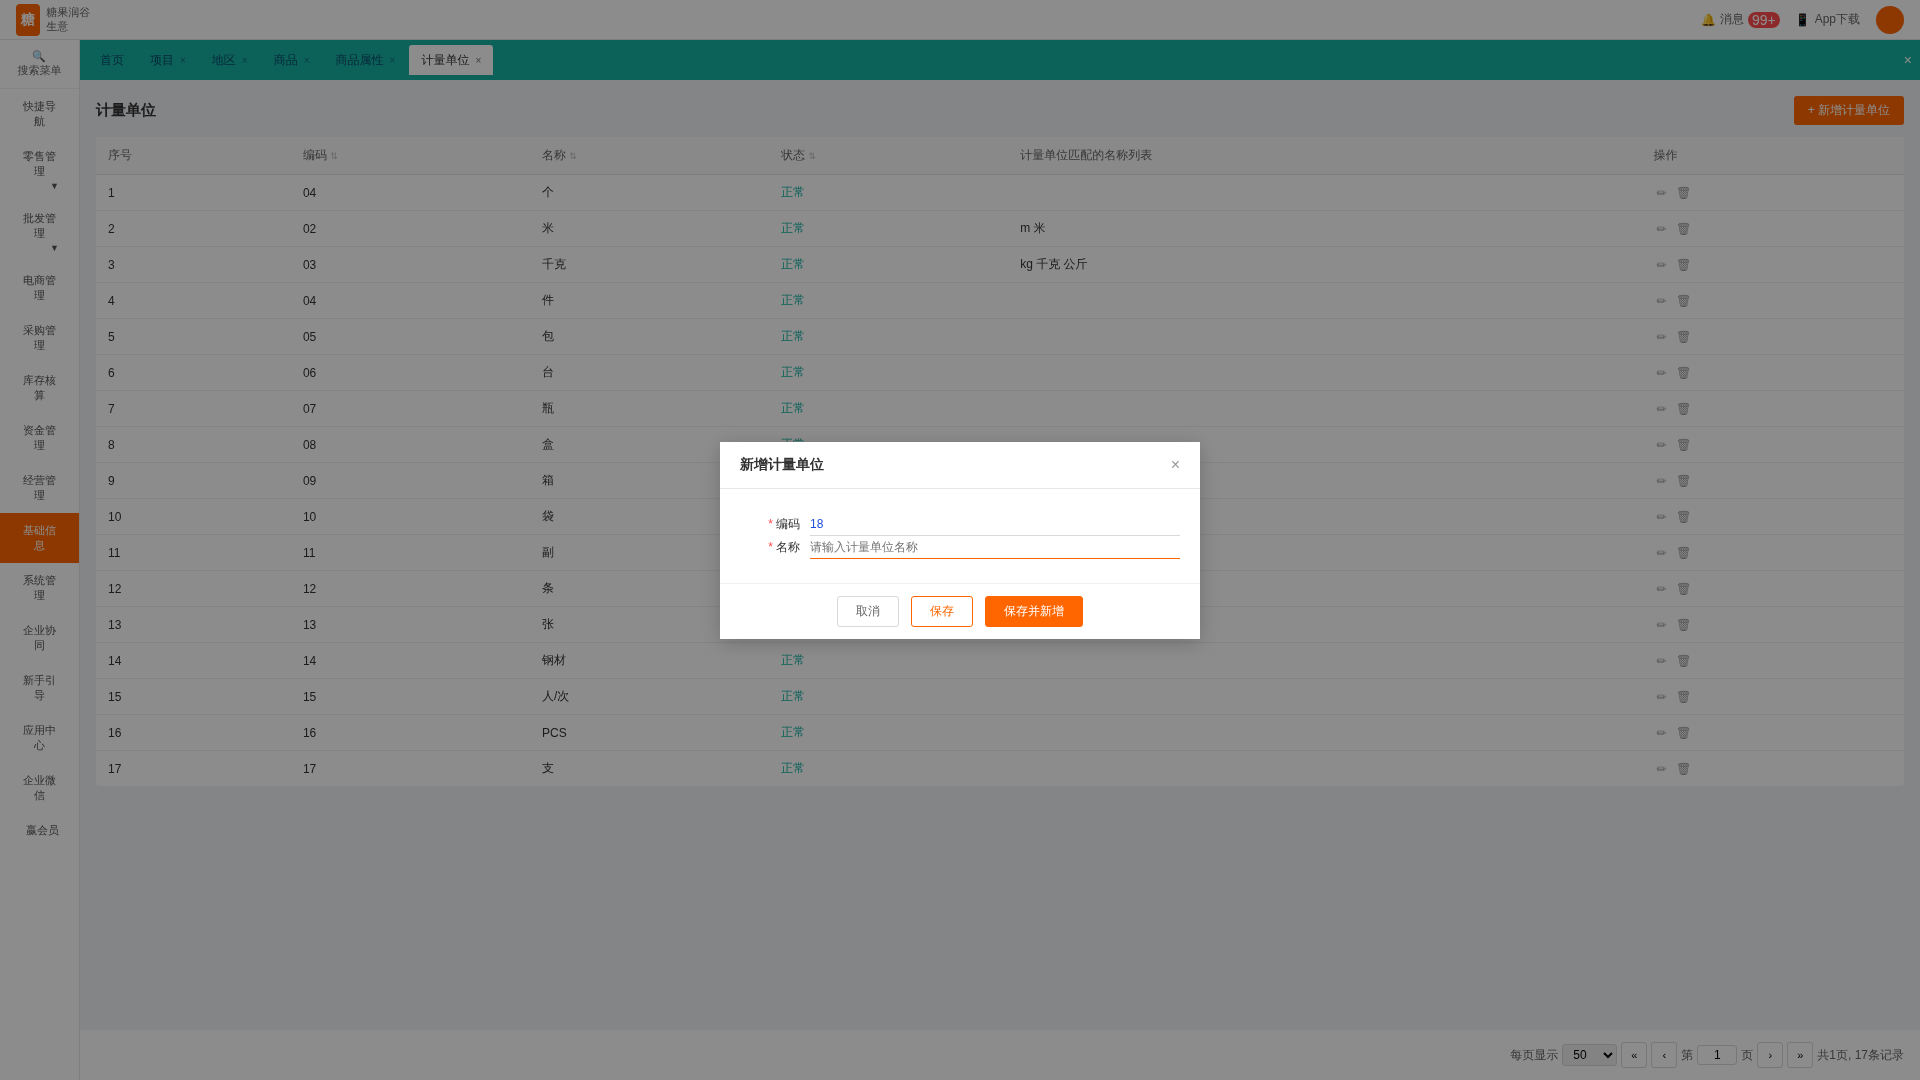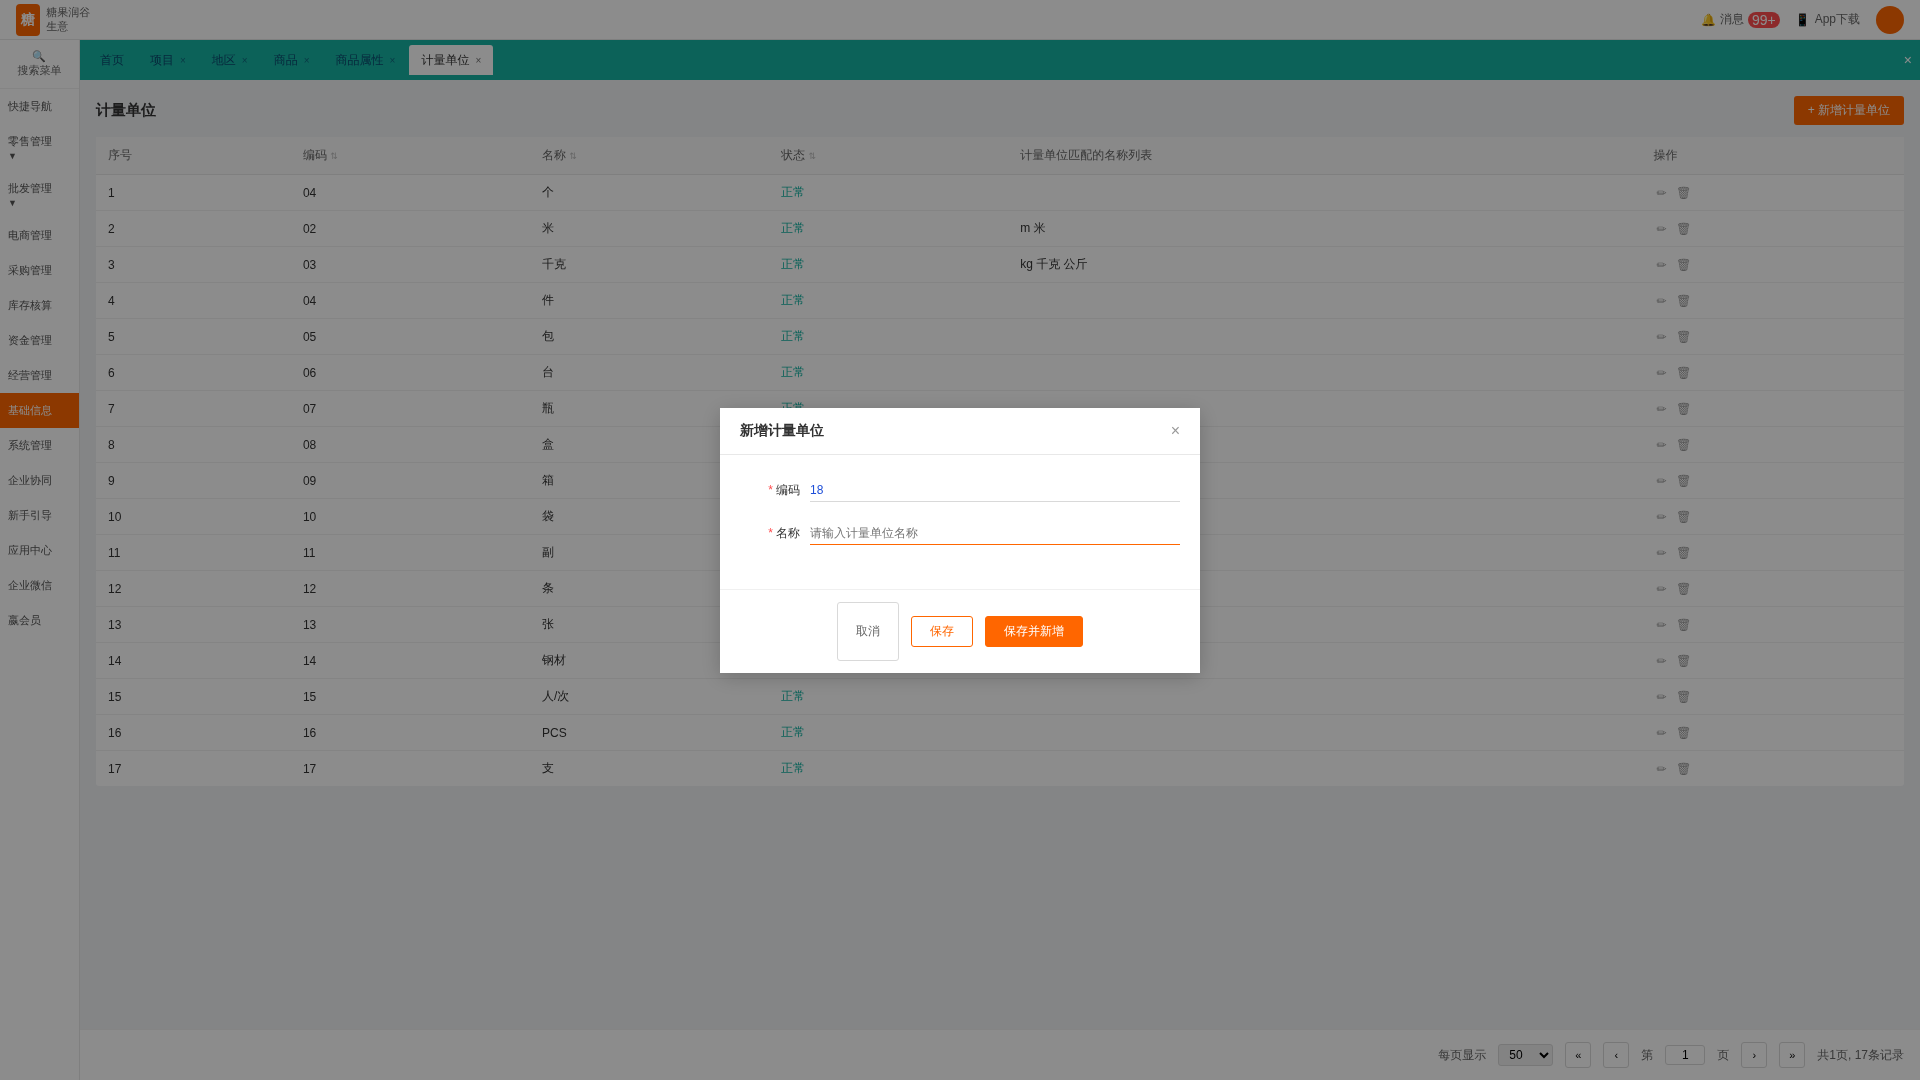--- a/index.html
+++ b/index.html
@@ -16,21 +16,21 @@
     .top-bar-btn { display: flex; align-items: center; gap: 4px; font-size: 12px; color: #666; cursor: pointer; }
     .notification-badge { background: #ff4d4f; color: #fff; font-size: 14px; border-radius: 8px; padding: 0 4px; min-width: 16px; text-align: center; }
     .avatar { width: 28px; height: 28px; background: #f60; border-radius: 50%; }
 
     .main-layout { display: flex; flex: 1; overflow: hidden; }
 
     
     .sidebar { width: 80px; background: #fff; display: flex; flex-direction: column; border-right: 1px solid #e8e8e8; flex-shrink: 0; }
     .sidebar-search { padding: 10px 8px; font-size: 11px; color: #666; text-align: center; cursor: pointer; border-bottom: 1px solid #f0f0f0; }
     .sidebar-nav { display: flex; flex-direction: column; }
-    .sidebar-item { padding: 10px 8px; text-align: center; font-size: 11px; color: #555; cursor: pointer; display: flex; flex-direction: column; align-items: flex-start; gap: 2px; }
+    .sidebar-item { padding: 10px 20px; text-align: center; font-size: 11px; color: #555; cursor: pointer; display: flex; flex-direction: column; align-items: flex-end; gap: 2px; }
     .sidebar-item.active { background: #f60; color: #fff; }
     .sidebar-item .arrow { font-size: 9px; }
 
     
     .content-area { flex: 1; display: flex; flex-direction: column; overflow: hidden; }
 
     
     .tab-bar { height: 40px; background: #17b3a3; display: flex; align-items: center; padding: 0 8px; gap: 2px; flex-shrink: 0; }
     .tab-item { height: 30px; background: #17b3a3; color: #0c4a6e; padding: 0 12px; display: flex; align-items: center; gap: 6px; cursor: pointer; font-size: 12px; border-radius: 3px 3px 0 0; }
     .tab-item.active { background: #fff; color: #333; }
@@ -48,39 +48,39 @@
     table { width: 100%; border-collapse: collapse; font-size: 12px; }
     thead tr { background: #fafafa; }
     th { padding: 10px 12px; text-align: left; color: #666; font-weight: 500; border-bottom: 1px solid #e8e8e8; white-space: nowrap; }
     td { padding: 9px 12px; border-bottom: 1px solid #f0f0f0; color: #333; }
     tr:last-child td { border-bottom: none; }
     .status-normal { color: #17b3a3; }
     .action-btn { color: #999; cursor: pointer; margin: 0 3px; }
     .sort-icon { font-size: 9px; color: #bbb; }
 
     
-    .pagination { display: flex; align-items: center; justify-content: flex-end; padding: 12px 16px; background: #fff; border-top: 1px solid #f0f0f0; gap: 12px; font-size: 12px; color: #666; }
+    .pagination { display: flex; align-items: center; justify-content: flex-end; padding: 12px 16px; background: #fff; border-top: 1px solid #f0f0f0; gap: 4px; font-size: 12px; color: #666; }
     .page-select { border: 1px solid #d9d9d9; padding: 2px 6px; border-radius: 3px; font-size: 12px; }
     .page-btn { width: 26px; height: 26px; border: 1px solid #d9d9d9; background: #fff; cursor: pointer; display: flex; align-items: center; justify-content: center; border-radius: 3px; font-size: 11px; }
     .page-input { width: 40px; border: 1px solid #d9d9d9; padding: 2px 4px; text-align: center; border-radius: 3px; font-size: 12px; }
 
     
     .modal-overlay { position: fixed; top: 0; left: 0; width: 100%; height: 100%; background: rgba(0,0,0,0.45); display: flex; align-items: center; justify-content: center; z-index: 1000; }
     .modal { background: #fff; border-radius: 0; width: 480px; box-shadow: 0 4px 20px rgba(0,0,0,0.2); }
     .modal-header { padding: 14px 20px; border-bottom: 1px solid #e8e8e8; display: flex; align-items: center; justify-content: space-between; }
     .modal-title { font-size: 14px; font-weight: bold; color: #333; }
     .modal-close { cursor: pointer; color: #999; font-size: 16px; }
     .modal-body { padding: 24px 20px; }
-    .form-row { display: flex; align-items: center; margin-bottom: 20px; }
+    .form-row { display: flex; align-items: center; }
     .form-label { width: 60px; text-align: right; margin-right: 10px; font-size: 12px; color: #333; }
     .required-star { color: #ff4d4f; margin-right: 3px; }
     .form-input { flex: 1; border: none; border-bottom: 1px solid #d9d9d9; padding: 4px 0; font-size: 12px; outline: none; color: #1d4ed8; }
     .form-input.active-field { border-bottom-color: #f60; }
     .modal-footer { padding: 12px 20px; display: flex; align-items: center; justify-content: center; gap: 12px; border-top: 1px solid #f0f0f0; }
-    .btn-cancel { background: #fff; border: 1px solid #d9d9d9; color: #666; padding: 20px 18px; border-radius: 3px; cursor: pointer; font-size: 12px; }
+    .btn-cancel { background: #fff; border: 1px solid #d9d9d9; color: #666; padding: 6px 18px; border-radius: 3px; cursor: pointer; font-size: 12px; }
     .btn-save { background: #fff; border: 1px solid #f60; color: #f60; padding: 6px 18px; border-radius: 3px; cursor: pointer; font-size: 12px; }
     .btn-save-continue { background: #f60; border: 1px solid #f60; color: #fff; padding: 6px 18px; border-radius: 3px; cursor: pointer; font-size: 12px; }
   </style>
 </head>
 <body>
 
 <div class="app-wrapper">
 
   <div class="top-bar">
     <div class="top-bar-left">

